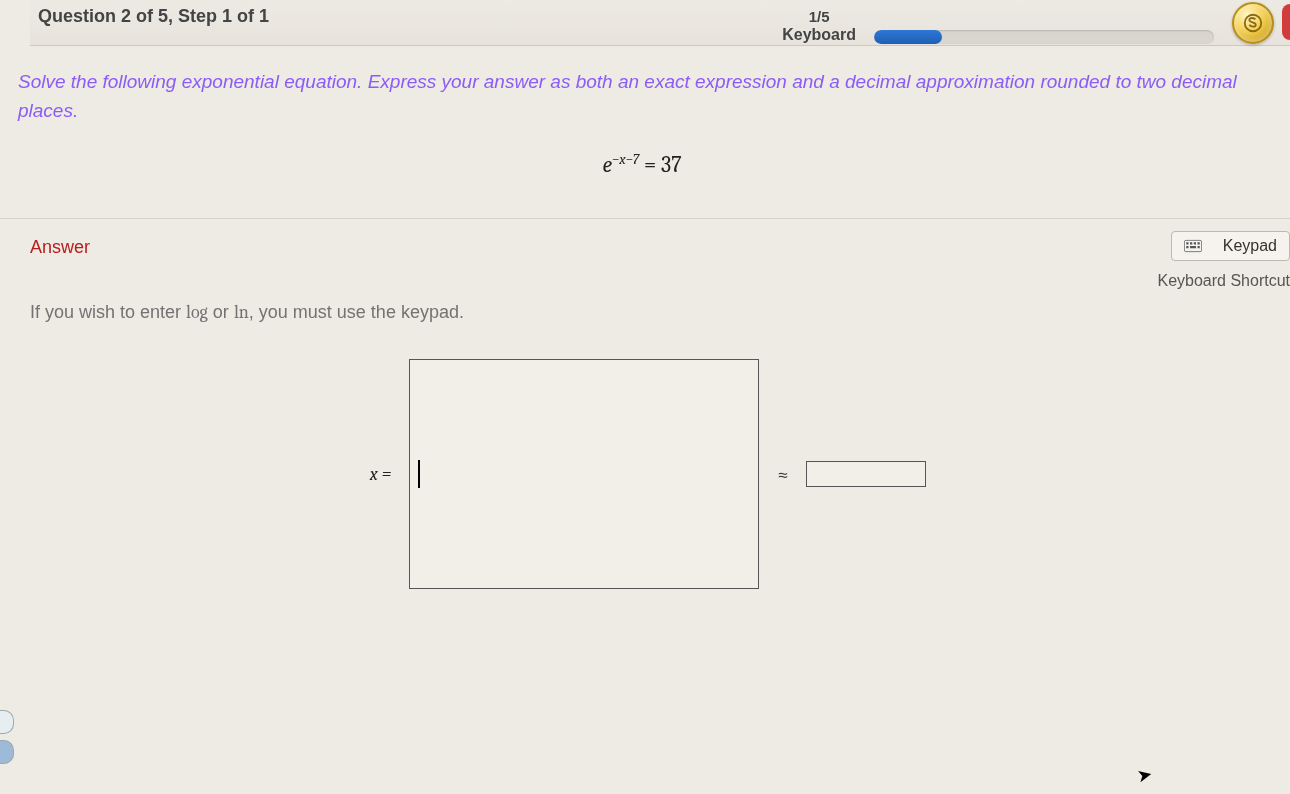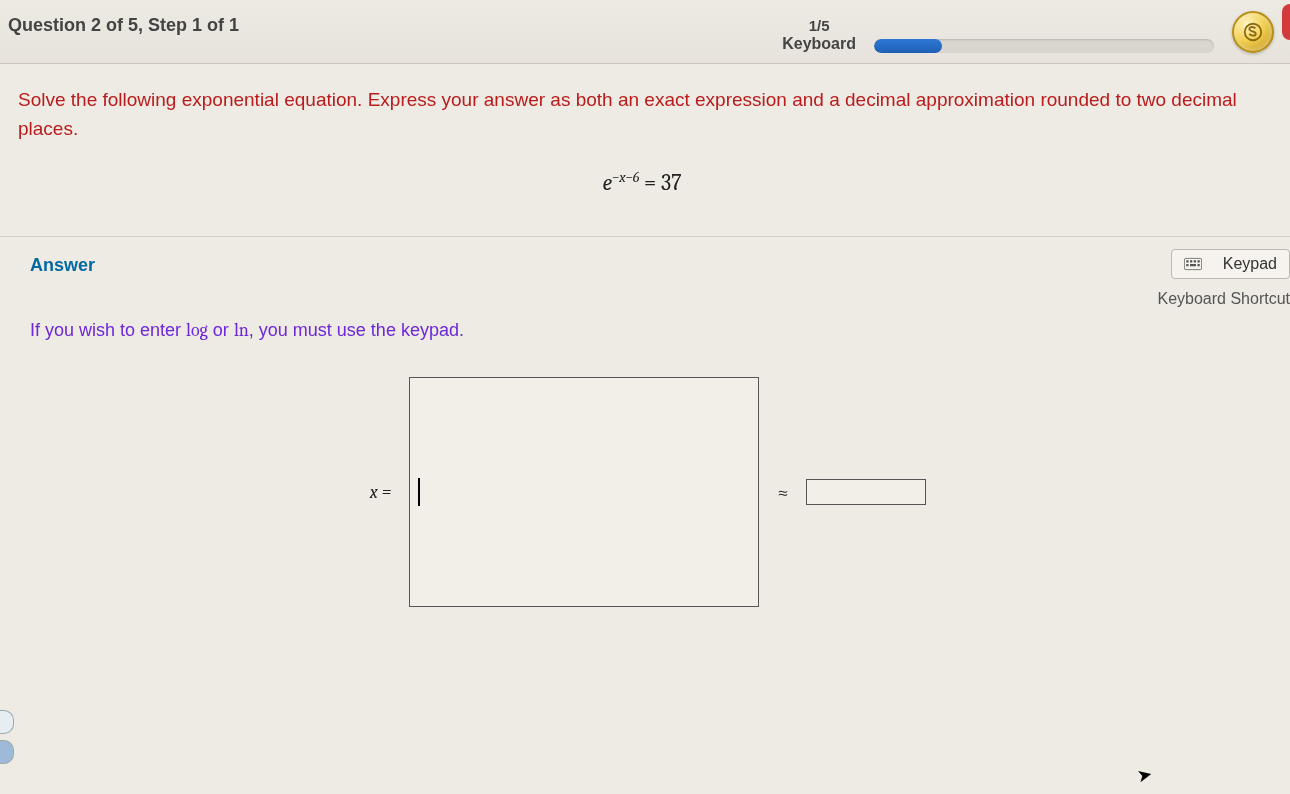--- a/index.html
+++ b/index.html
@@ -8,24 +8,25 @@
       background: #eeeae4;
       width: 1290px;
       height: 794px;
       overflow: hidden;
       color: #333;
       position: relative;
     }
     .topbar {
       display: flex;
       align-items: center;
-      height: 64px;
+      height: 46px;
       padding: 0 10px 0 8px;
       border-bottom: 1px solid #ccc7bf;
       background: linear-gradient(#edeae4,#e7e3dc);
+      margin-left: 30px;
     }
     .qlabel {
       font-weight: 700;
       color: #444;
       font-size: 18px;
       margin-top: -12px;
     }
     .score-wrap {
       margin-left: auto;
       display:flex;
@@ -70,35 +71,36 @@
       width:8px; height:36px; border-radius:20px 0 0 20px;
       background:#d23b3b;
     }
 
     .question-area {
       padding: 22px 24px 40px 18px;
       border-bottom: 1px solid #d5d0c8;
     }
     .prompt {
       font-size: 19px;
-      color: #b91c1c;
+      color: #8b5cf6;
       line-height:1.5;
+      font-style:italic;
     }
     .equation {
       text-align:center;
       margin-top: 26px;
       font-family: "Cambria", "Georgia", serif;
       font-size: 22px;
       color:#222;
       font-style: italic;
     }
     .equation sup { font-size: 0.65em; font-style: italic; vertical-align: super; }
 
     .answer-area { padding: 18px 24px 0 30px; position:relative; }
-    .answer-heading { font-weight:700; font-size:18px; color:#0369a1; }
+    .answer-heading { font-weight:400; font-size:18px; color:#b91c1c; }
     .keypad-group {
       position:absolute; right:0; top:12px;
       text-align:right;
       font-size:16px; color:#444;
     }
     .keypad-btn {
       display:inline-flex; align-items:center; gap:21px;
       border:1px solid #bdb8b0;
       background:#f6f3ee;
       border-radius:4px;
@@ -106,21 +108,21 @@
       font-size:16px;
       color:#333;
       cursor:pointer;
     }
     .keypad-btn svg { width:18px; height:14px; }
     .kbd-link { margin-top:11px; color:#555; }
 
     .hint {
       margin-top: 44px;
       font-size: 18px;
-      color:#6d28d9;
+      color:#737373;
     }
     .hint .mathy { font-family: "Cambria","Georgia",serif; }
 
     .inputs-row {
       margin-top: 36px;
       display:flex;
       align-items:center;
       justify-content:center;
       gap: 18px;
       font-family: "Cambria","Georgia",serif;
@@ -201,21 +203,21 @@
         <path d="M8 14c1 1.5 2.5 2 4 2s3-.7 3-2.2c0-3.3-7-1.8-7-5 0-1.4 1.3-2.3 3-2.3 1.4 0 2.7.5 3.6 1.6"></path>
       </svg>
     </div>
   </div>
   <div class="red-edge"></div>
 </div>
 
 <div class="question-area">
   <div class="prompt">Solve the following exponential equation. Express your answer as both an exact expression and a decimal approximation rounded to two decimal places.</div>
   <div class="equation">
-    <span>e</span><sup>−x−6</sup>
+    <span>e</span><sup>−x−7</sup>
     <span style="font-style:normal"> </span><span style="font-style:normal">= 37</span>
   </div>
 </div>
 
 <div class="answer-area">
   <div class="answer-heading">Answer</div>
 
   <div class="keypad-group">
     <button class="keypad-btn">
       <svg viewBox="0 0 24 16">

